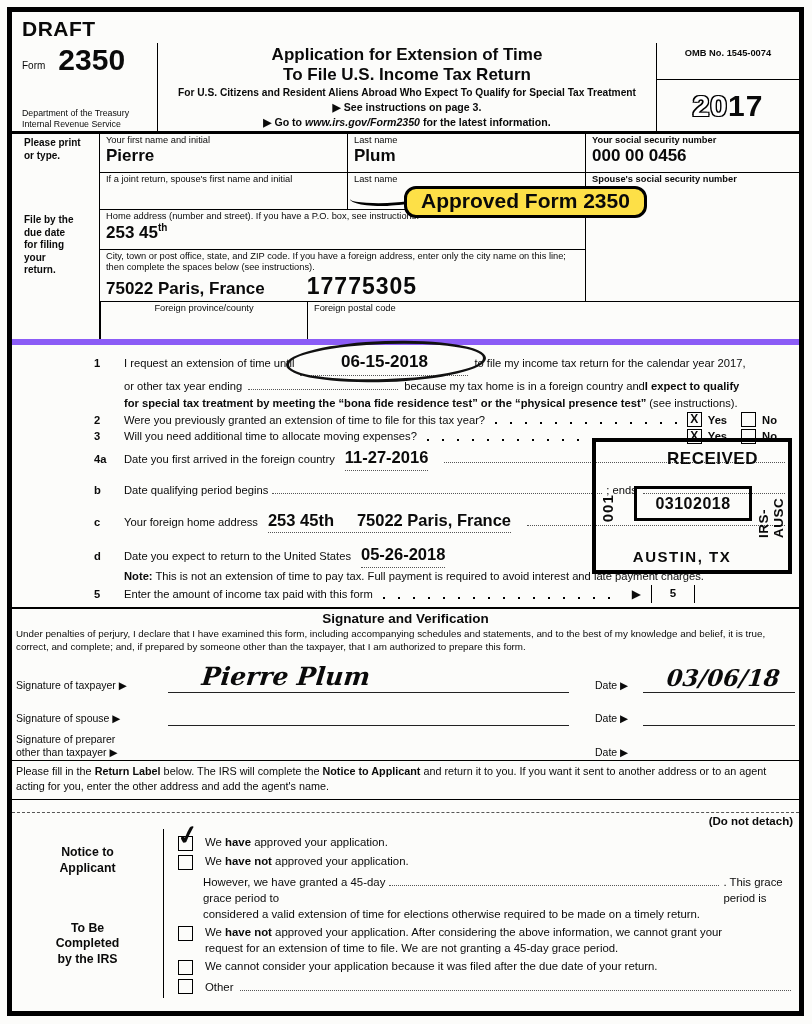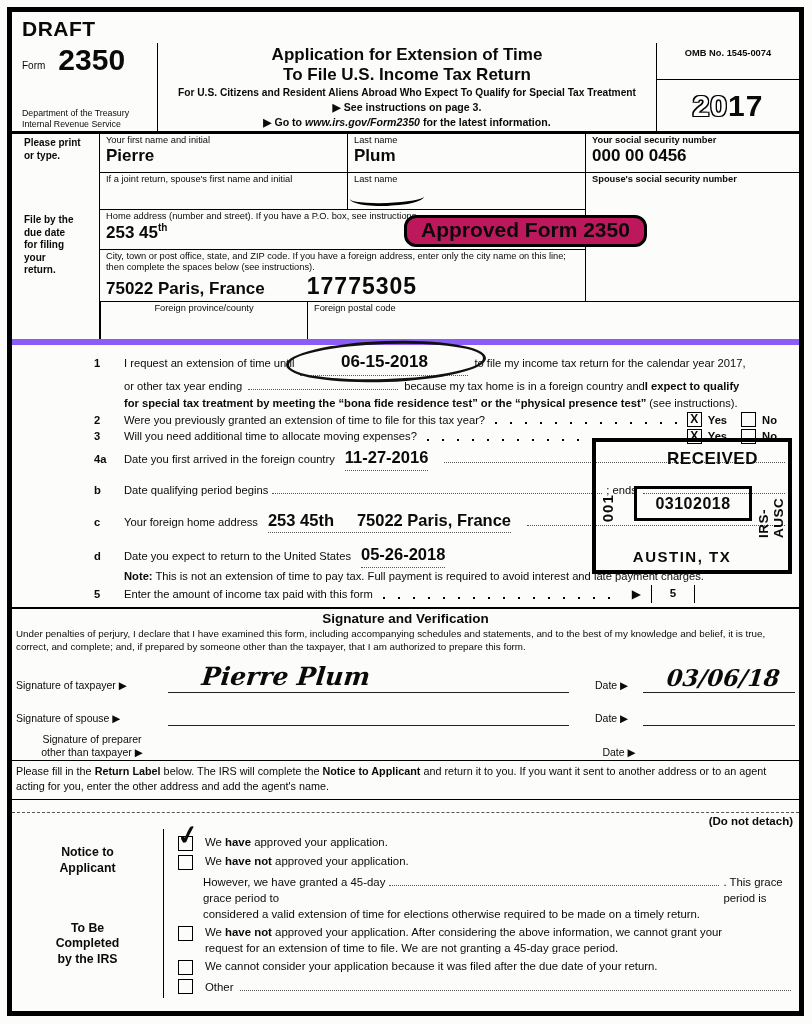--- a/index.html
+++ b/index.html
@@ -82,21 +82,21 @@
   .amt{display:flex;align-items:center;flex:none;}
   .arrow{font-size:12px;margin-right:10px;}
   .amtcell{width:42px;border-left:1px solid #000;border-right:1px solid #000;text-align:center;
            font-weight:bold;font-size:11.5px;}
   .amttail{width:96px;}
 
   
   .sigh{text-align:center;font-weight:bold;font-size:13.5px;padding:2px 0;}
   .perjury{font-size:9.8px;line-height:1.3;padding:0 4px;}
   .sigrow{display:flex;align-items:flex-end;padding:0 4px;}
-  .sr1{height:40px;} .sr2{height:33px;} .sr3{height:34px;border-bottom:1.5px solid #000;text-align:center;}
+  .sr1{height:40px;} .sr2{height:33px;} .sr3{height:34px;border-bottom:1.5px solid #000;}
   .siglab{width:152px;flex:none;font-size:10.5px;padding-bottom:2px;line-height:1.2;}
   .sigline{flex:1;border-bottom:1px solid #222;position:relative;height:100%;}
   .script{font-family:"DejaVu Serif",serif;font-style:italic;font-weight:bold;transform:skewX(-6deg);}
   .sigval{position:absolute;left:34px;bottom:1px;font-size:25px;white-space:nowrap;}
   .datelab{width:48px;flex:none;margin-left:26px;font-size:10.5px;padding-bottom:2px;}
   .dateline{width:152px;flex:none;border-bottom:1px solid #222;position:relative;height:100%;}
   .dateval{position:absolute;left:24px;bottom:1px;font-size:23px;white-space:nowrap;}
   .nb{border-bottom:none;}
   .retnote{font-size:10.8px;line-height:1.35;padding:3px 4px 5px;border-bottom:1px solid #000;}
 
@@ -110,22 +110,22 @@
   .tobe{margin-top:44px;}
   .irs-c{flex:1;padding:3px 2px 0 14px;font-size:11.4px;line-height:1.42;}
   .cb{display:flex;align-items:flex-start;margin:2px 0;}
   .cbox{width:13px;height:13px;border:1.6px solid #000;flex:none;margin:2px 12px 0 0;position:relative;}
   .checkmark{position:absolute;left:-2px;top:-15px;font-size:26px;font-weight:bold;transform:rotate(-10deg);line-height:1;}
   .cbind{margin-left:25px;}
   .cbflex{display:flex;align-items:baseline;}
   .b330{width:330px;flex:none;margin:0 4px;}
 
   
-  .approved{position:absolute;left:404px;top:186px;z-index:6;background:#be185d;border:3.5px solid #000;
-            border-radius:12px;padding:0 14px 2px;font-weight:bold;font-size:21px;white-space:nowrap;margin-top:29px;}
+  .approved{position:absolute;left:404px;top:186px;z-index:6;background:#fde047;border:3.5px solid #000;
+            border-radius:12px;padding:0 14px 2px;font-weight:bold;font-size:21px;white-space:nowrap;}
   .plumline{position:absolute;left:350px;top:196px;width:74px;height:7px;border-bottom:3.5px solid #000;
             border-radius:0 0 60% 60%/0 0 100% 100%;transform:rotate(-2deg);z-index:5;}
   .received{position:absolute;left:592px;top:438px;width:200px;height:136px;border:4px solid #000;
             box-sizing:border-box;z-index:7;}
   .r-title{position:absolute;top:7px;left:12px;width:150px;text-align:right;font-weight:bold;
            font-size:17px;letter-spacing:.5px;}
   .r-code{position:absolute;left:3px;top:50%;transform:translateY(-42%) rotate(180deg);writing-mode:vertical-rl;
           font-weight:bold;font-size:15px;letter-spacing:1px;}
   .r-datebox{position:absolute;left:38px;top:44px;width:118px;height:35px;border:3.5px solid #000;
              box-sizing:border-box;text-align:center;font-weight:bold;font-size:16px;letter-spacing:.5px;

